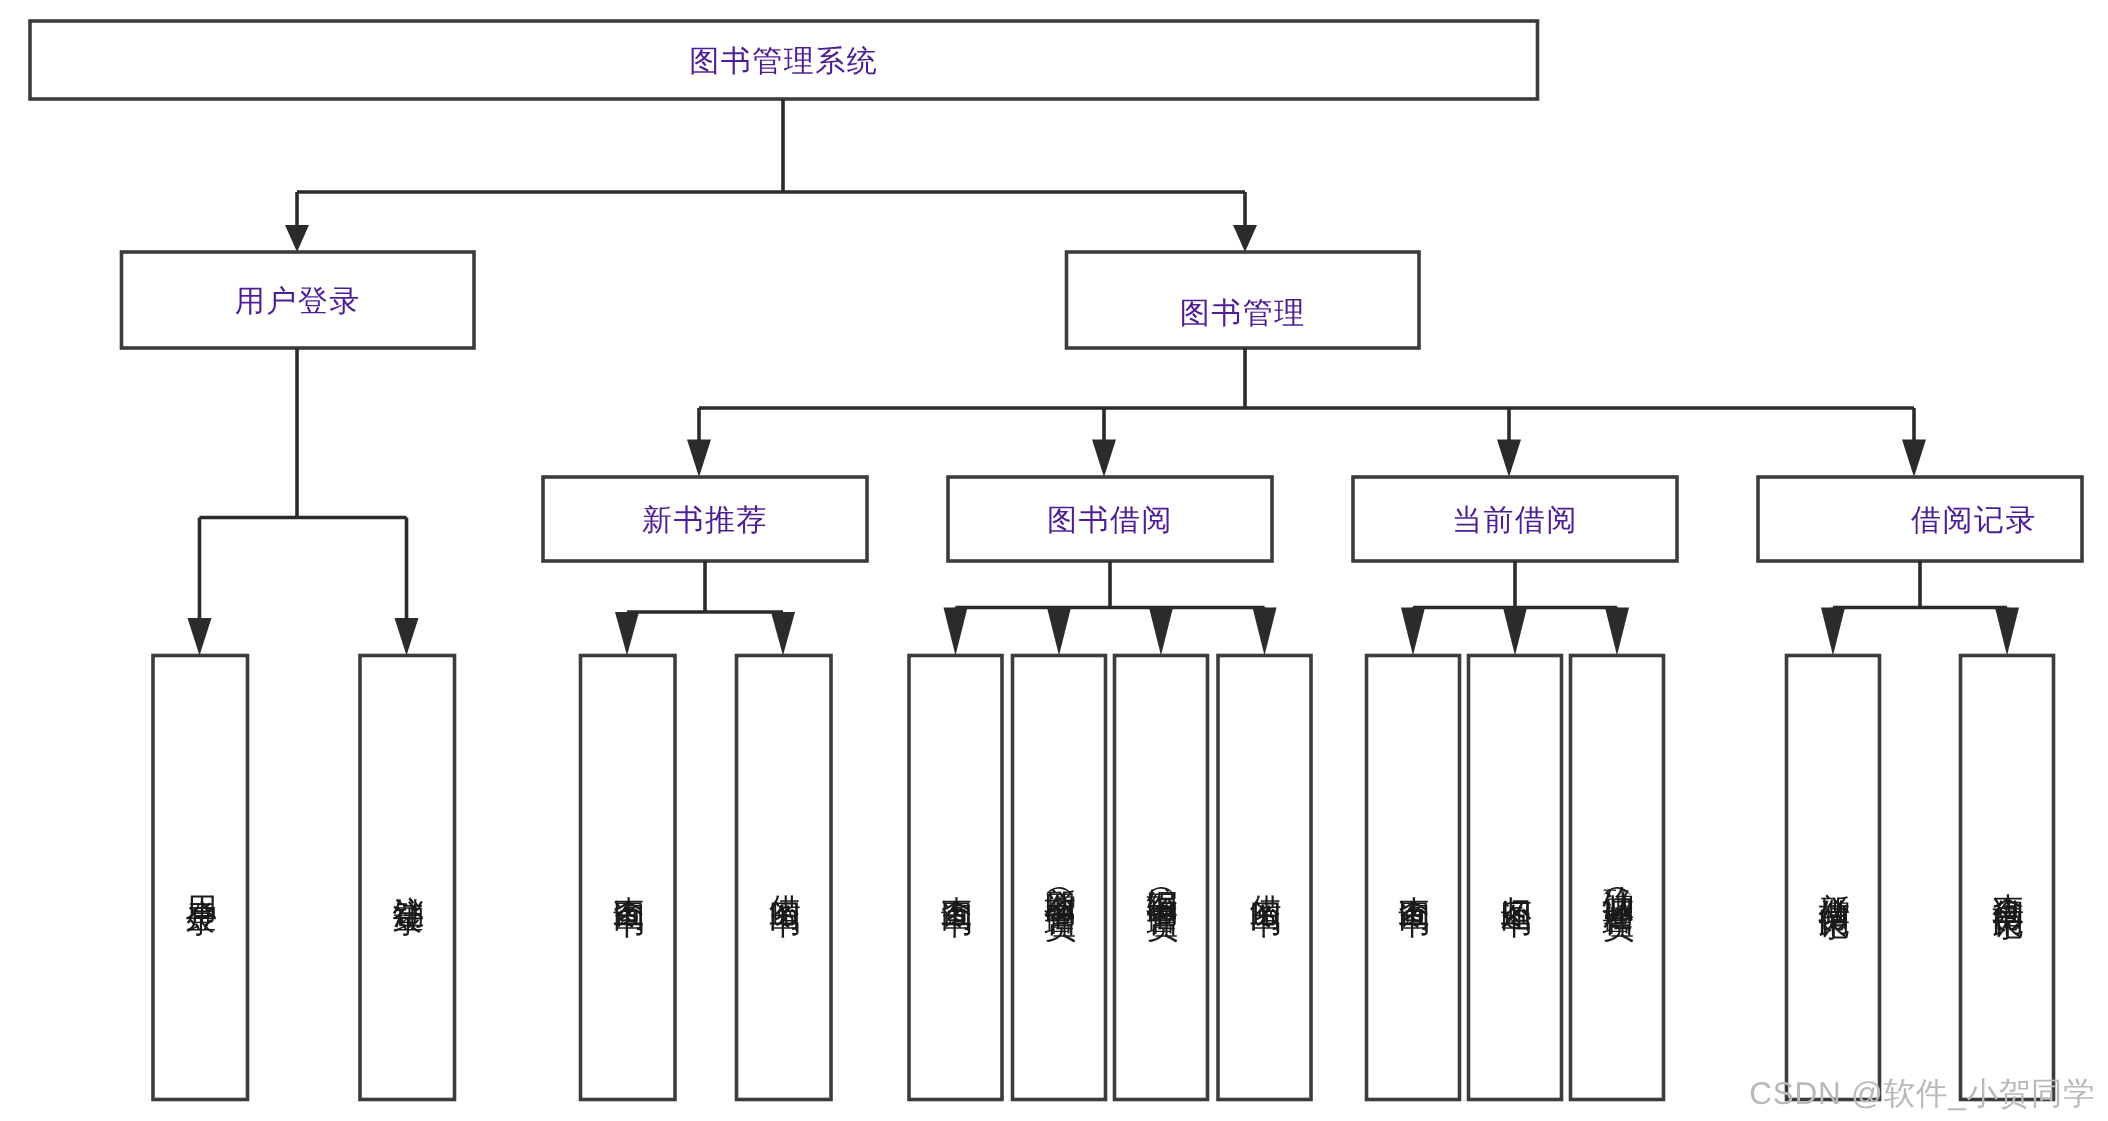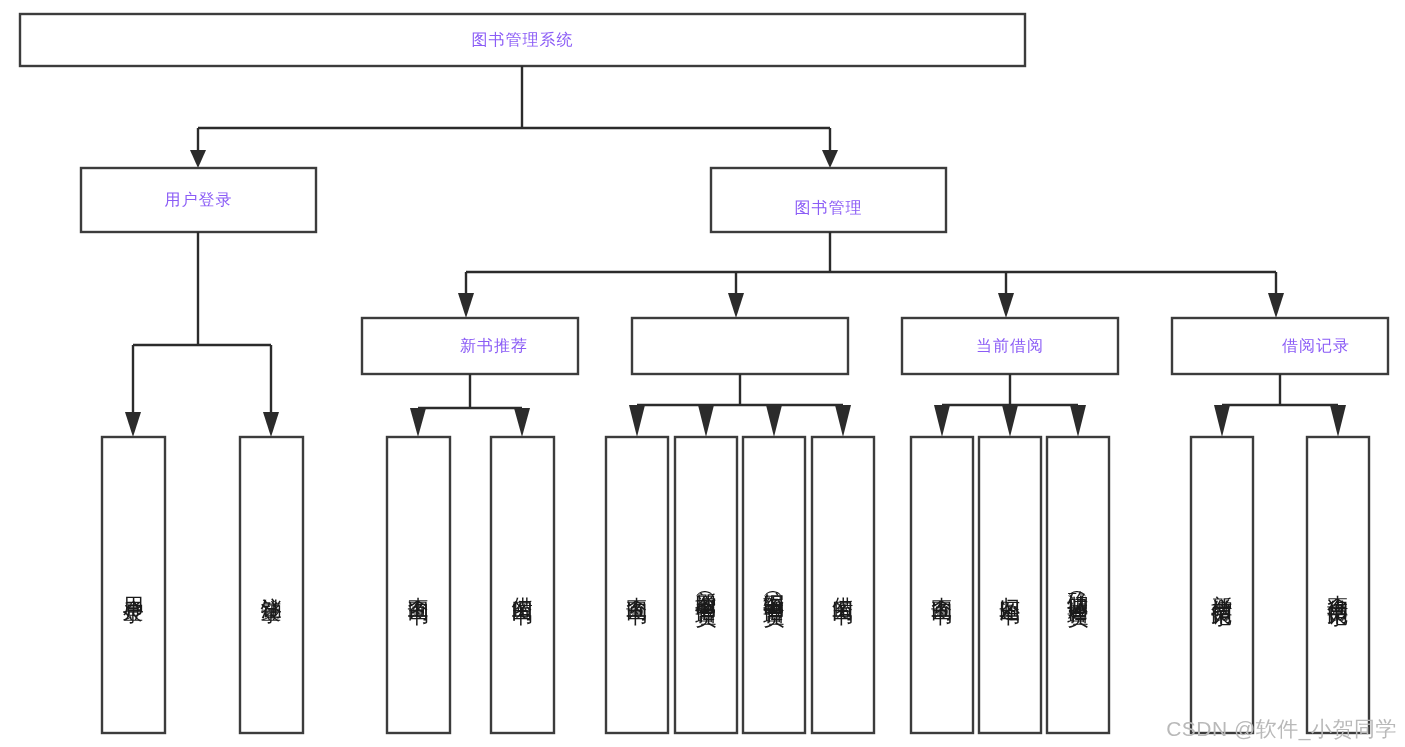--- a/index.html
+++ b/index.html
@@ -55,22 +55,22 @@
     letter-spacing: 2.5px;
     white-space: nowrap;
     pointer-events: none;
   }
   .mid-label-wrap {
     position: absolute;
     display: flex;
     align-items: center;
     justify-content: center;
     font-family: "Liberation Sans", "DejaVu Sans", sans-serif;
-    font-size: 16px;
-    color: #8b5cf6;
+    font-size: 20px;
+    color: #4c1d95;
     letter-spacing: 1px;
     white-space: nowrap;
     pointer-events: none;
   }
   .watermark {
     position: absolute;
     right: 8px;
     bottom: 4px;
     font-family: "Liberation Sans", "DejaVu Sans", sans-serif;
     font-size: 21px;
@@ -172,21 +172,22 @@
 
     <rect class="node-box" x="1191" y="437" width="62" height="296"></rect>
     <rect class="node-box" x="1307" y="437" width="62" height="296"></rect>
   </svg>
 
   <div class="mid-label-wrap" style="left:20px; top:14px; width:1005px; height:52px;">图书管理系统</div>
 
   <div class="mid-label-wrap" style="left:81px; top:168px; width:235px; height:64px;">用户登录</div>
   <div class="mid-label-wrap" style="left:711px; top:168px; width:235px; height:80px;border-radius:32px;">图书管理</div>
 
-  <div class="mid-label-wrap" style="left:362px; top:318px; width:216px; height:56px;margin-left:24px;">新书推荐</div>
+  <div class="mid-label-wrap" style="left:362px; top:318px; width:216px; height:56px;">新书推荐</div>
+  <div class="mid-label-wrap" style="left:632px; top:318px; width:216px; height:56px;">图书借阅</div>
   <div class="mid-label-wrap" style="left:902px; top:318px; width:216px; height:56px;font-family:Liberation Mono, monospace;">当前借阅</div>
   <div class="mid-label-wrap" style="left:1220px; top:318px; width:192px; height:56px;">借阅记录</div>
 
   <div class="leaf-label-wrap" style="left:102px; top:437px; width:63px; height:296px;">用户登录</div>
   <div class="leaf-label-wrap" style="left:240px; top:437px; width:63px; height:296px;">注销登录</div>
 
   <div class="leaf-label-wrap" style="left:387px; top:437px; width:63px; height:296px;">查询图书</div>
   <div class="leaf-label-wrap" style="left:491px; top:437px; width:63px; height:296px;">借阅图书</div>
 
   <div class="leaf-label-wrap" style="left:606px; top:437px; width:62px; height:296px;">查询图书</div>

